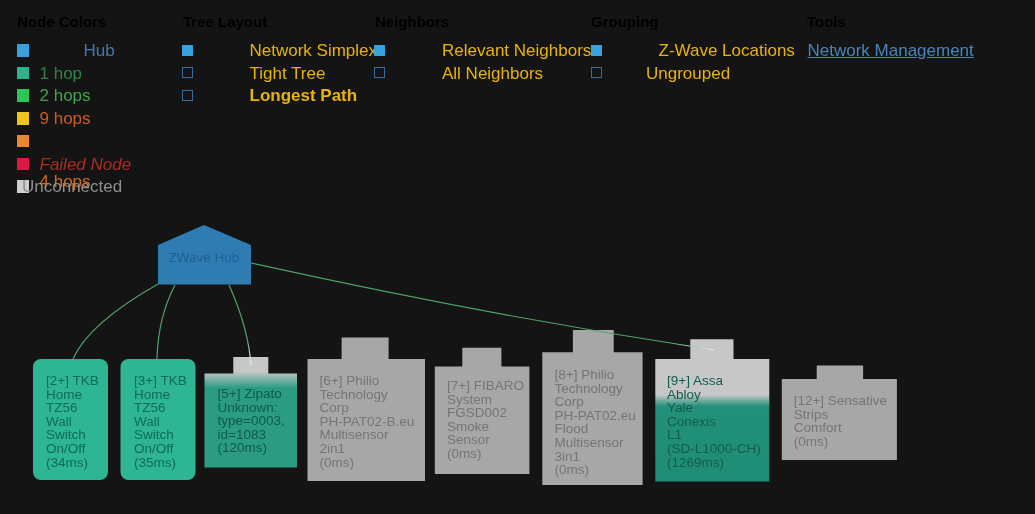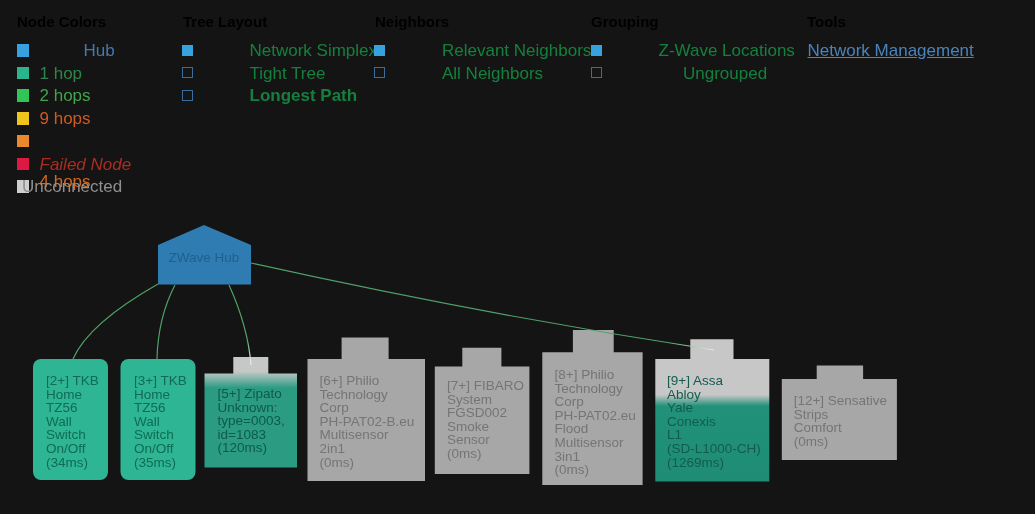--- a/index.html
+++ b/index.html
@@ -3,21 +3,21 @@
 <meta charset="utf-8">
 <style>
   html,body{margin:0;padding:0;}
   body{width:1035px;height:514px;background:#141414;font-family:"Liberation Sans",sans-serif;position:relative;overflow:hidden;}
   .hdr{position:absolute;top:13px;font-size:15px;font-weight:bold;color:#000;}
   .item{position:absolute;font-size:17px;line-height:17px;white-space:nowrap;}
   .sw{position:absolute;width:12.5px;height:12.5px;}
   .cb{position:absolute;width:11px;height:11px;box-sizing:border-box;}
   .cbu{border:1.5px solid #3a6d9c;}
   .cbc{background:#36a2de;}
-  .blue{color:#15803d;padding-left:44px;}
+  .blue{color:#eab308;padding-left:44px;}
 </style>
 </head>
 <body>
 
   <div class="hdr" style="left:17px;">Node Colors</div>
   <div class="hdr" style="left:183px;">Tree Layout</div>
   <div class="hdr" style="left:375px;">Neighbors</div>
   <div class="hdr" style="left:591px;">Grouping</div>
   <div class="hdr" style="left:807px;">Tools</div>
 
@@ -44,21 +44,21 @@
   <div class="item blue" style="left:205.5px;top:87.4px;font-weight:bold;">Longest Path</div>
 
   <div class="cb cbc" style="left:374px;top:44.5px;"></div>
   <div class="item blue" style="left:398px;top:42px;">Relevant Neighbors</div>
   <div class="cb cbu" style="left:374px;top:67.2px;"></div>
   <div class="item blue" style="left:398px;top:64.7px;">All Neighbors</div>
 
   <div class="cb cbc" style="left:591px;top:44.5px;"></div>
   <div class="item blue" style="left:614.5px;top:42px;">Z-Wave Locations</div>
   <div class="cb cbu" style="left:591px;top:67.2px;"></div>
-  <div class="item blue" style="left:639px;top:64.7px;">Ungrouped</div>
+  <div class="item blue" style="left:602px;top:64.7px;">Ungrouped</div>
 
   <div class="item" style="left:807.5px;top:42px;font-size:17px;color:#4a83bb;text-decoration:underline;text-align:right;">Network Management</div>
 
   <svg width="1035" height="514" style="position:absolute;left:0;top:0;">
     <defs>
       <linearGradient id="gZip" gradientUnits="userSpaceOnUse" x1="0" y1="357" x2="0" y2="467.6">
         <stop offset="0" stop-color="#c6c8c7"></stop>
         <stop offset="0.13" stop-color="#c6c8c7"></stop>
         <stop offset="0.28" stop-color="#2b9b82"></stop>
         <stop offset="1" stop-color="#2b9b82"></stop>

